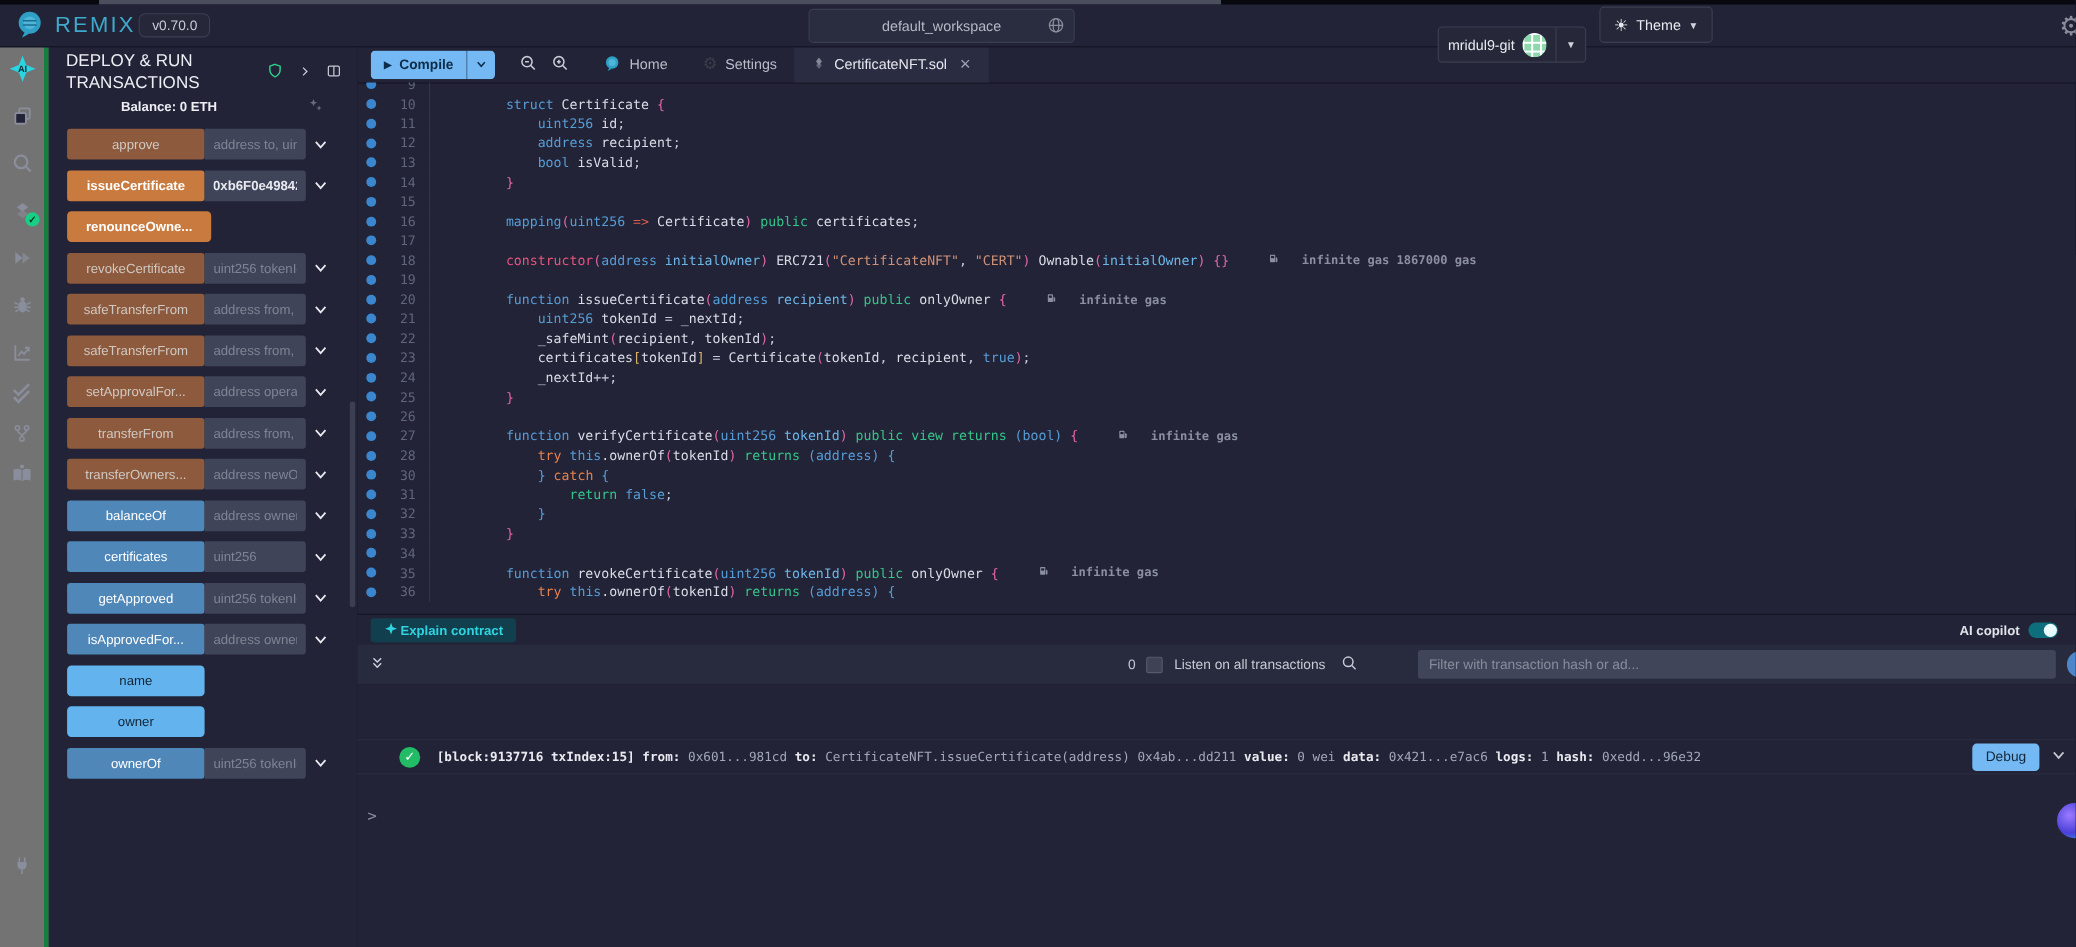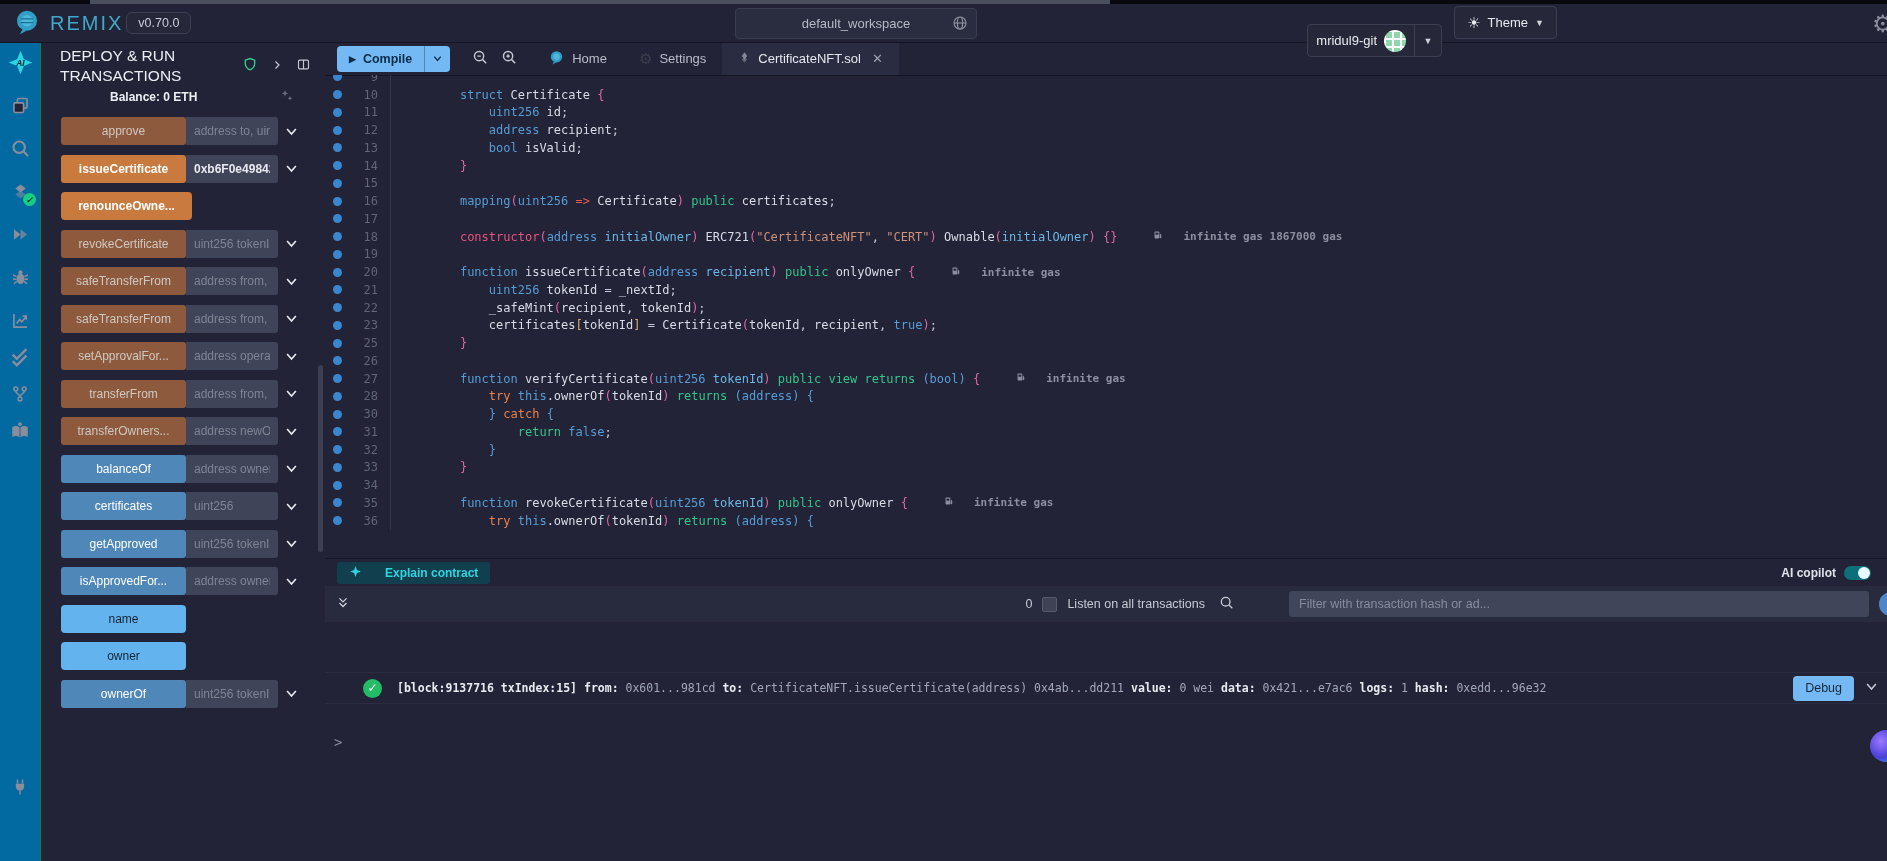--- a/index.html
+++ b/index.html
@@ -28,21 +28,21 @@
   .avatar{width:22px;height:22px;border-radius:50%;background:#8fd7ad;
           background-image:linear-gradient(#fff 2px,transparent 2px),linear-gradient(90deg,#fff 2px,transparent 2px);
           background-size:8px 8px;}
   .user-caret{width:26px;align-self:stretch;border-left:1px solid #3c3f52;display:flex;align-items:center;justify-content:center;color:#cfd3dc;font-size:9px;}
   .theme-box{position:absolute;right:330px;top:2px;height:31px;border:1px solid #3c3f52;border-radius:4px;
              background:#262839;display:flex;align-items:center;gap:7px;padding:0 12px;color:#e8eaf0;font-size:13px;}
   .sun{color:#e8eaf0;font-size:15px;}
   .edge-gear{position:absolute;left:1872px;top:6px;font-size:24px;color:#8a8d9b;}
 
   
-  #rail{position:absolute;left:0;top:42px;width:40px;bottom:0;background:#0369a1;border-right:1px solid #15803d;z-index:10;font-style:italic;}
+  #rail{position:absolute;left:0;top:42px;width:40px;bottom:0;background:#737373;border-right:4px solid #15803d;z-index:10;}
   .rail-item{width:40px;height:24px;display:flex;align-items:center;justify-content:center;position:relative;cursor:pointer;}
   .rail-item svg{display:block;}
   .badge{position:absolute;right:4px;bottom:-3px;width:13px;height:13px;border-radius:50%;background:#17ce84;
          color:#08321f;font-size:9px;display:flex;align-items:center;justify-content:center;font-weight:bold;}
   .rail-bottom{position:absolute;left:0;bottom:62px;width:40px;display:flex;justify-content:center;}
 
   
   #sidepanel{position:absolute;left:41px;top:42px;width:284px;bottom:0;background:#222336;border-right:1px solid #141524;}
   .sp-head{position:absolute;left:0;top:0;right:0;height:46px;}
   .sp-title{position:absolute;left:19px;top:4px;width:185px;color:#eceef4;font-size:15.5px;line-height:1.32;font-weight:500;}
@@ -90,21 +90,21 @@
   .cl .gas{display:inline-flex;align-items:center;gap:20px;margin-left:36px;color:#8b8fa0;
            font-family:"DejaVu Sans Mono",monospace;font-size:11px;font-weight:bold;text-align:center;}
   .c-kw{color:#569cd6}.c-wh{color:#d8dce6}.c-pk{color:#e066a6}.c-mg{color:#e8537f}
   .c-gr{color:#35c489}.c-or{color:#e8824a}.c-st{color:#ce9178}.c-lb{color:#6cb6e8}
   .c-gd{color:#d9b26a}.c-pu{color:#c6cbd8}.c-rd{color:#e05c50}.c-bl{color:#569cd6}
 
   
   #explainbar{position:absolute;left:0;top:516px;right:0;height:28px;background:#222336;border-top:1px solid #141524;
               display:flex;align-items:center;}
   .explain-btn{margin-left:12px;height:22px;background:#123f4d;border:none;border-radius:3px;color:#2fd4e0;
-               font-weight:bold;font-size:12px;display:flex;align-items:center;gap:23px;padding:0 12px;cursor:pointer;
+               font-weight:bold;font-size:12px;display:flex;align-items:center;gap:2px;padding:0 12px;cursor:pointer;
                font-family:"Liberation Sans",sans-serif;}
   .copilot{margin-left:auto;display:flex;align-items:center;gap:8px;margin-right:16px;}
   .copilot-label{color:#dfe2ea;font-size:12px;font-weight:bold;}
   .toggle{width:27px;height:14px;border-radius:8px;background:#0d6f7c;position:relative;cursor:pointer;}
   .toggle .knob{position:absolute;right:1px;top:1px;width:12px;height:12px;border-radius:50%;background:#e8fbfd;}
 
   
   #termhead{position:absolute;left:0;top:544px;right:0;height:36px;background:#282a3e;
             border-bottom:1px solid #141524;display:flex;align-items:center;}
   .term-toggle{margin-left:11px;cursor:pointer;}
@@ -510,20 +510,21 @@
               </svg></span><span>infinite gas 1867000 gas</span></span></div>
         <div class="cl"><span class="dot"></span><span class="num">19</span><span class="bar"></span><span class="txt"></span></div>
         <div class="cl"><span class="dot"></span><span class="num">20</span><span class="bar"></span><span class="txt"><span class="c-pu">    </span><span class="c-kw">function</span><span class="c-wh"> issueCertificate</span><span class="c-pk">(</span><span class="c-kw">address</span><span class="c-lb"> recipient</span><span class="c-pk">)</span><span class="c-pu"> </span><span class="c-gr">public</span><span class="c-wh"> onlyOwner </span><span class="c-pk">{</span></span><span class="gas"><span><svg width="10" height="12" viewBox="0 0 16 16" fill="#8b8fa0">
                 <rect x="2.5" y="2.5" width="7.5" height="11" rx="1"></rect>
                 <rect x="4" y="4.3" width="4.5" height="3.2" fill="#222336"></rect>
                 <path d="M11 5.5l2.2 2.2V12a1.3 1.3 0 0 1-2.6 0z"></path>
               </svg></span><span>infinite gas</span></span></div>
         <div class="cl"><span class="dot"></span><span class="num">21</span><span class="bar"></span><span class="txt"><span class="c-pu">        </span><span class="c-kw">uint256</span><span class="c-wh"> tokenId </span><span class="c-pu">=</span><span class="c-wh"> _nextId</span><span class="c-pu">;</span></span></div>
         <div class="cl"><span class="dot"></span><span class="num">22</span><span class="bar"></span><span class="txt"><span class="c-wh">        _safeMint</span><span class="c-pk">(</span><span class="c-wh">recipient</span><span class="c-pu">,</span><span class="c-wh"> tokenId</span><span class="c-pk">)</span><span class="c-pu">;</span></span></div>
         <div class="cl"><span class="dot"></span><span class="num">23</span><span class="bar"></span><span class="txt"><span class="c-wh">        certificates</span><span class="c-gd">[</span><span class="c-wh">tokenId</span><span class="c-gd">]</span><span class="c-pu"> </span><span class="c-pu">=</span><span class="c-wh"> Certificate</span><span class="c-pk">(</span><span class="c-wh">tokenId</span><span class="c-pu">,</span><span class="c-wh"> recipient</span><span class="c-pu">,</span><span class="c-pu"> </span><span class="c-kw">true</span><span class="c-pk">)</span><span class="c-pu">;</span></span></div>
+        <div class="cl"><span class="dot"></span><span class="num">24</span><span class="bar"></span><span class="txt"><span class="c-wh">        _nextId</span><span class="c-pu">++</span><span class="c-pu">;</span></span></div>
         <div class="cl"><span class="dot"></span><span class="num">25</span><span class="bar"></span><span class="txt"><span class="c-pk">    }</span></span></div>
         <div class="cl"><span class="dot"></span><span class="num">26</span><span class="bar"></span><span class="txt"></span></div>
         <div class="cl"><span class="dot"></span><span class="num">27</span><span class="bar"></span><span class="txt"><span class="c-pu">    </span><span class="c-kw">function</span><span class="c-wh"> verifyCertificate</span><span class="c-pk">(</span><span class="c-kw">uint256</span><span class="c-lb"> tokenId</span><span class="c-pk">)</span><span class="c-pu"> </span><span class="c-gr">public</span><span class="c-pu"> </span><span class="c-gr">view</span><span class="c-pu"> </span><span class="c-gr">returns</span><span class="c-pu"> </span><span class="c-bl">(</span><span class="c-kw">bool</span><span class="c-bl">)</span><span class="c-pu"> </span><span class="c-pk">{</span></span><span class="gas"><span><svg width="10" height="12" viewBox="0 0 16 16" fill="#8b8fa0">
                 <rect x="2.5" y="2.5" width="7.5" height="11" rx="1"></rect>
                 <rect x="4" y="4.3" width="4.5" height="3.2" fill="#222336"></rect>
                 <path d="M11 5.5l2.2 2.2V12a1.3 1.3 0 0 1-2.6 0z"></path>
               </svg></span><span>infinite gas</span></span></div>
         <div class="cl"><span class="dot"></span><span class="num">28</span><span class="bar"></span><span class="txt"><span class="c-pu">        </span><span class="c-or">try</span><span class="c-pu"> </span><span class="c-kw">this</span><span class="c-wh">.ownerOf</span><span class="c-pk">(</span><span class="c-wh">tokenId</span><span class="c-pk">)</span><span class="c-pu"> </span><span class="c-gr">returns</span><span class="c-pu"> </span><span class="c-bl">(</span><span class="c-kw">address</span><span class="c-bl">)</span><span class="c-pu"> </span><span class="c-bl">{</span></span></div>
         <div class="cl"><span class="dot"></span><span class="num">30</span><span class="bar"></span><span class="txt"><span class="c-pu">        </span><span class="c-bl">}</span><span class="c-pu"> </span><span class="c-or">catch</span><span class="c-pu"> </span><span class="c-bl">{</span></span></div>
         <div class="cl"><span class="dot"></span><span class="num">31</span><span class="bar"></span><span class="txt"><span class="c-pu">            </span><span class="c-gr">return</span><span class="c-pu"> </span><span class="c-kw">false</span><span class="c-pu">;</span></span></div>

